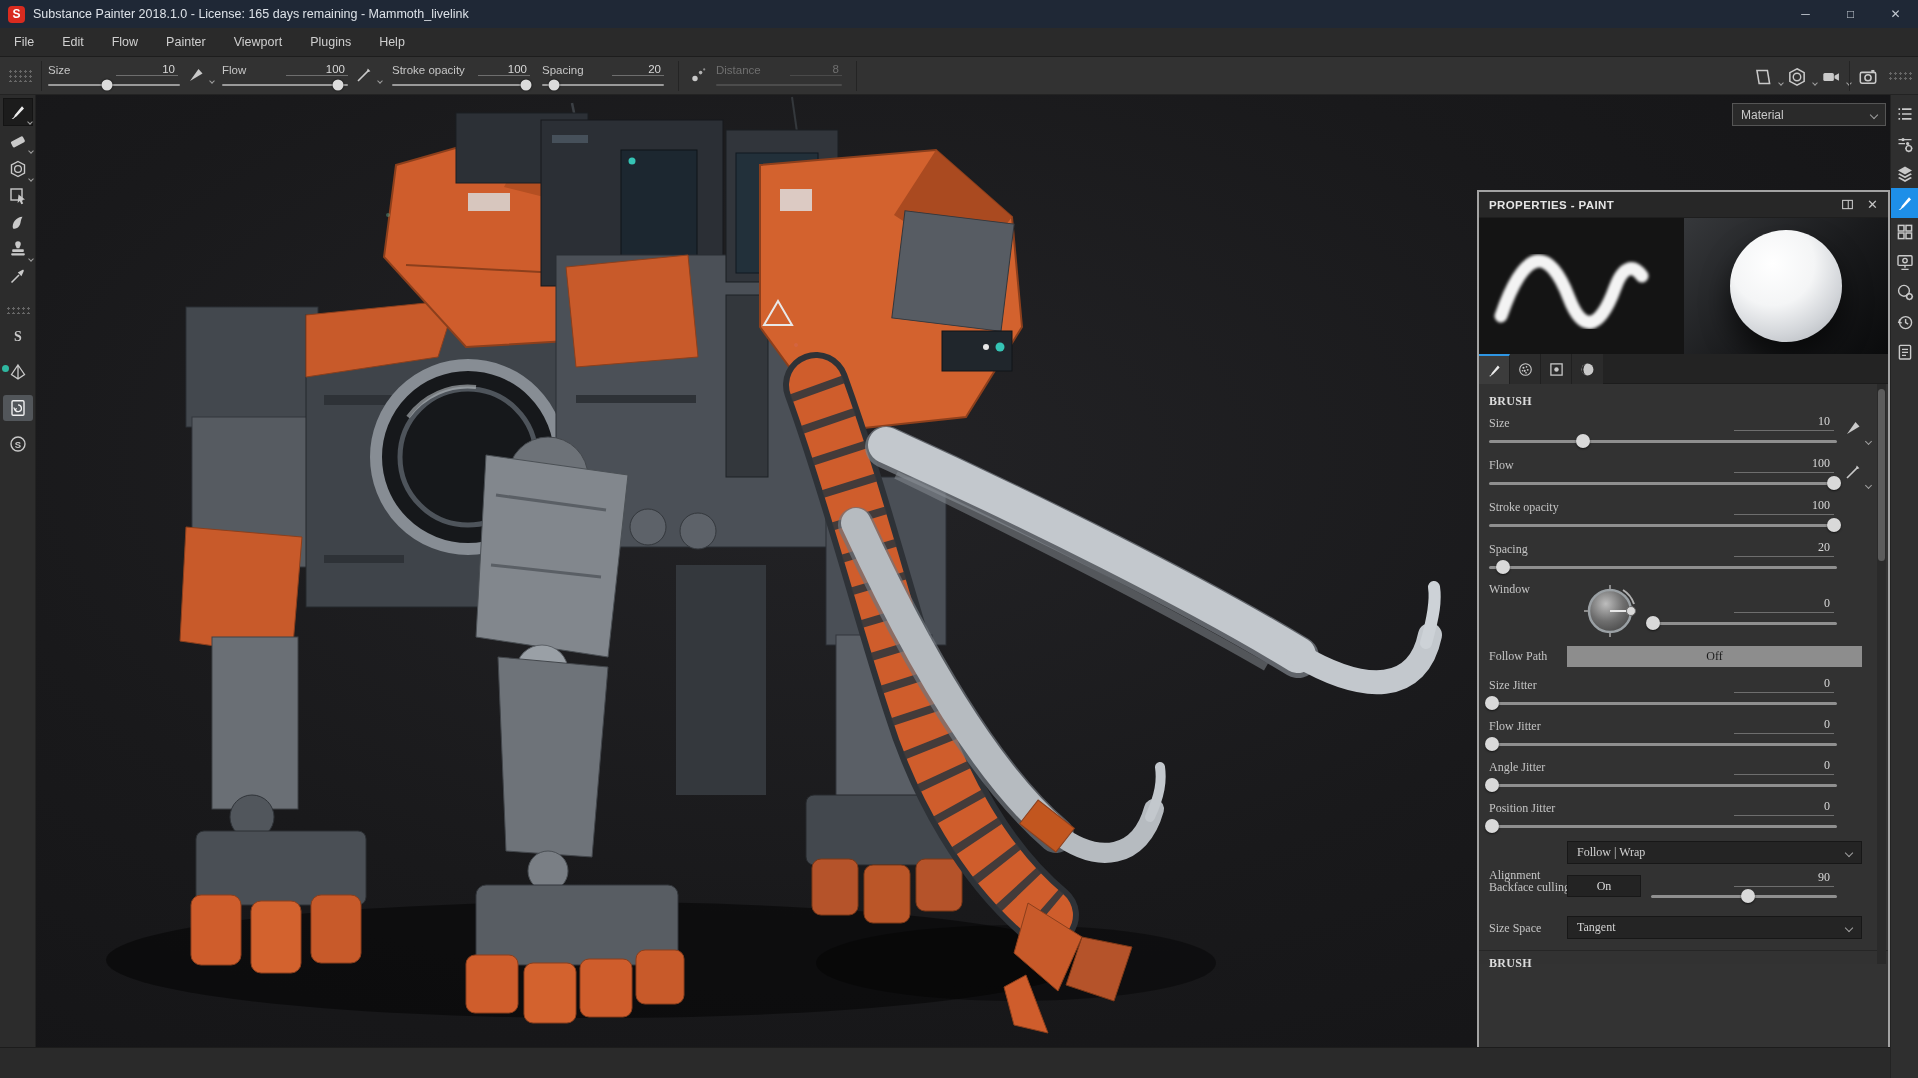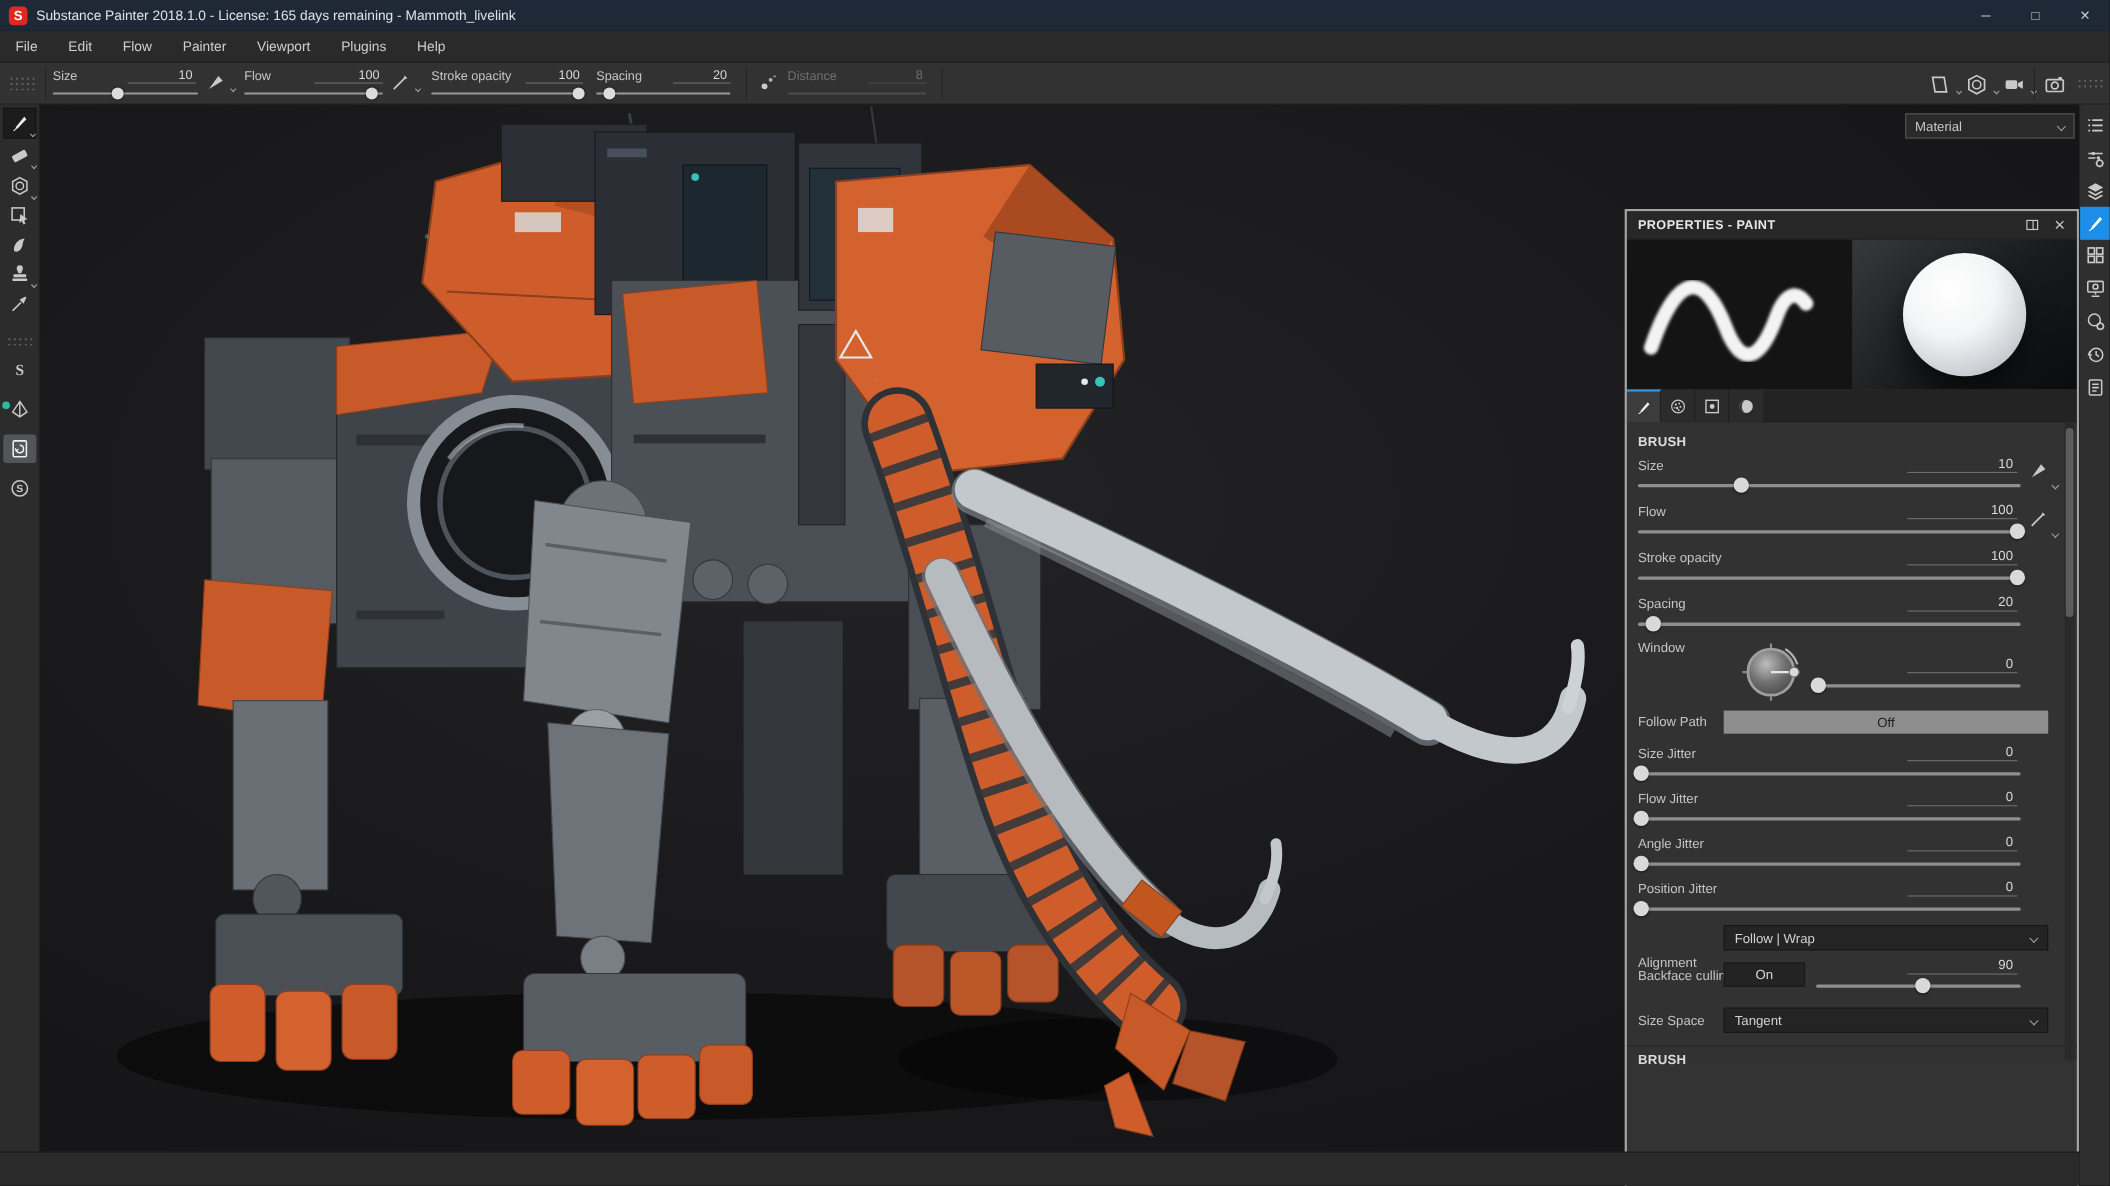--- a/index.html
+++ b/index.html
@@ -67,21 +67,21 @@
   .stroke-prev{width:50%;height:100%;background:#141414;}
   .mat-prev{width:50%;height:100%;background:linear-gradient(135deg,#36383b 0%,#1a1b1d 55%,#0a0b0c 100%);
             position:relative;overflow:hidden;}
   .mat-sphere{position:absolute;left:50%;top:50%;width:112px;height:112px;border-radius:50%;
               transform:translate(-50%,-50%);
               background:radial-gradient(circle at 38% 30%, #ffffff 0%, #f4f5f6 40%, #d2d5d9 68%, #a7abb1 100%);
               box-shadow:0 16px 28px rgba(0,0,0,.6);}
   .tabs{position:absolute;left:0;top:162px;width:409px;height:30px;background:#232323;display:flex;border-bottom:1px solid #1c1c1c;}
   .tab{width:31px;height:30px;background:#2b2b2b;display:flex;align-items:center;justify-content:center;border-right:1px solid #202020;}
   .tab.sel{background:#3c3c3c;border-top:2px solid #2e96e4;}
-  .props-content{position:absolute;left:0;top:192px;width:409px;height:580px;background:#323232;}
+  .props-content{position:absolute;left:0;top:192px;width:409px;height:580px;background:#323232;font-family:Liberation Serif, serif;}
   .sec-hdr{position:absolute;left:10px;font-size:12px;font-weight:bold;color:#dcdcdc;letter-spacing:.3px;}
   .plabel{position:absolute;left:10px;font-size:12px;color:#c4c4c4;}
   .pval{position:absolute;left:255px;width:100px;font-size:12px;color:#d8d8d8;text-align:right;
         border-bottom:1px solid #6e6e6e;padding:0 4px 1px 0;}
   .pslider{position:absolute;left:10px;width:348px;height:14px;}
   .pslider .track{position:absolute;left:0;right:0;top:6px;height:3px;background:#8f8f8f;border-radius:2px;}
   .pslider .knob{position:absolute;top:7px;width:14px;height:14px;border-radius:50%;background:#d9d9d9;
                  transform:translate(-50%,-50%);box-shadow:0 1px 2px rgba(0,0,0,.6);}
   .picon{position:absolute;left:364px;width:30px;height:26px;}
   .picon .chev{position:absolute;right:2px;bottom:0;width:5px;height:5px;}

